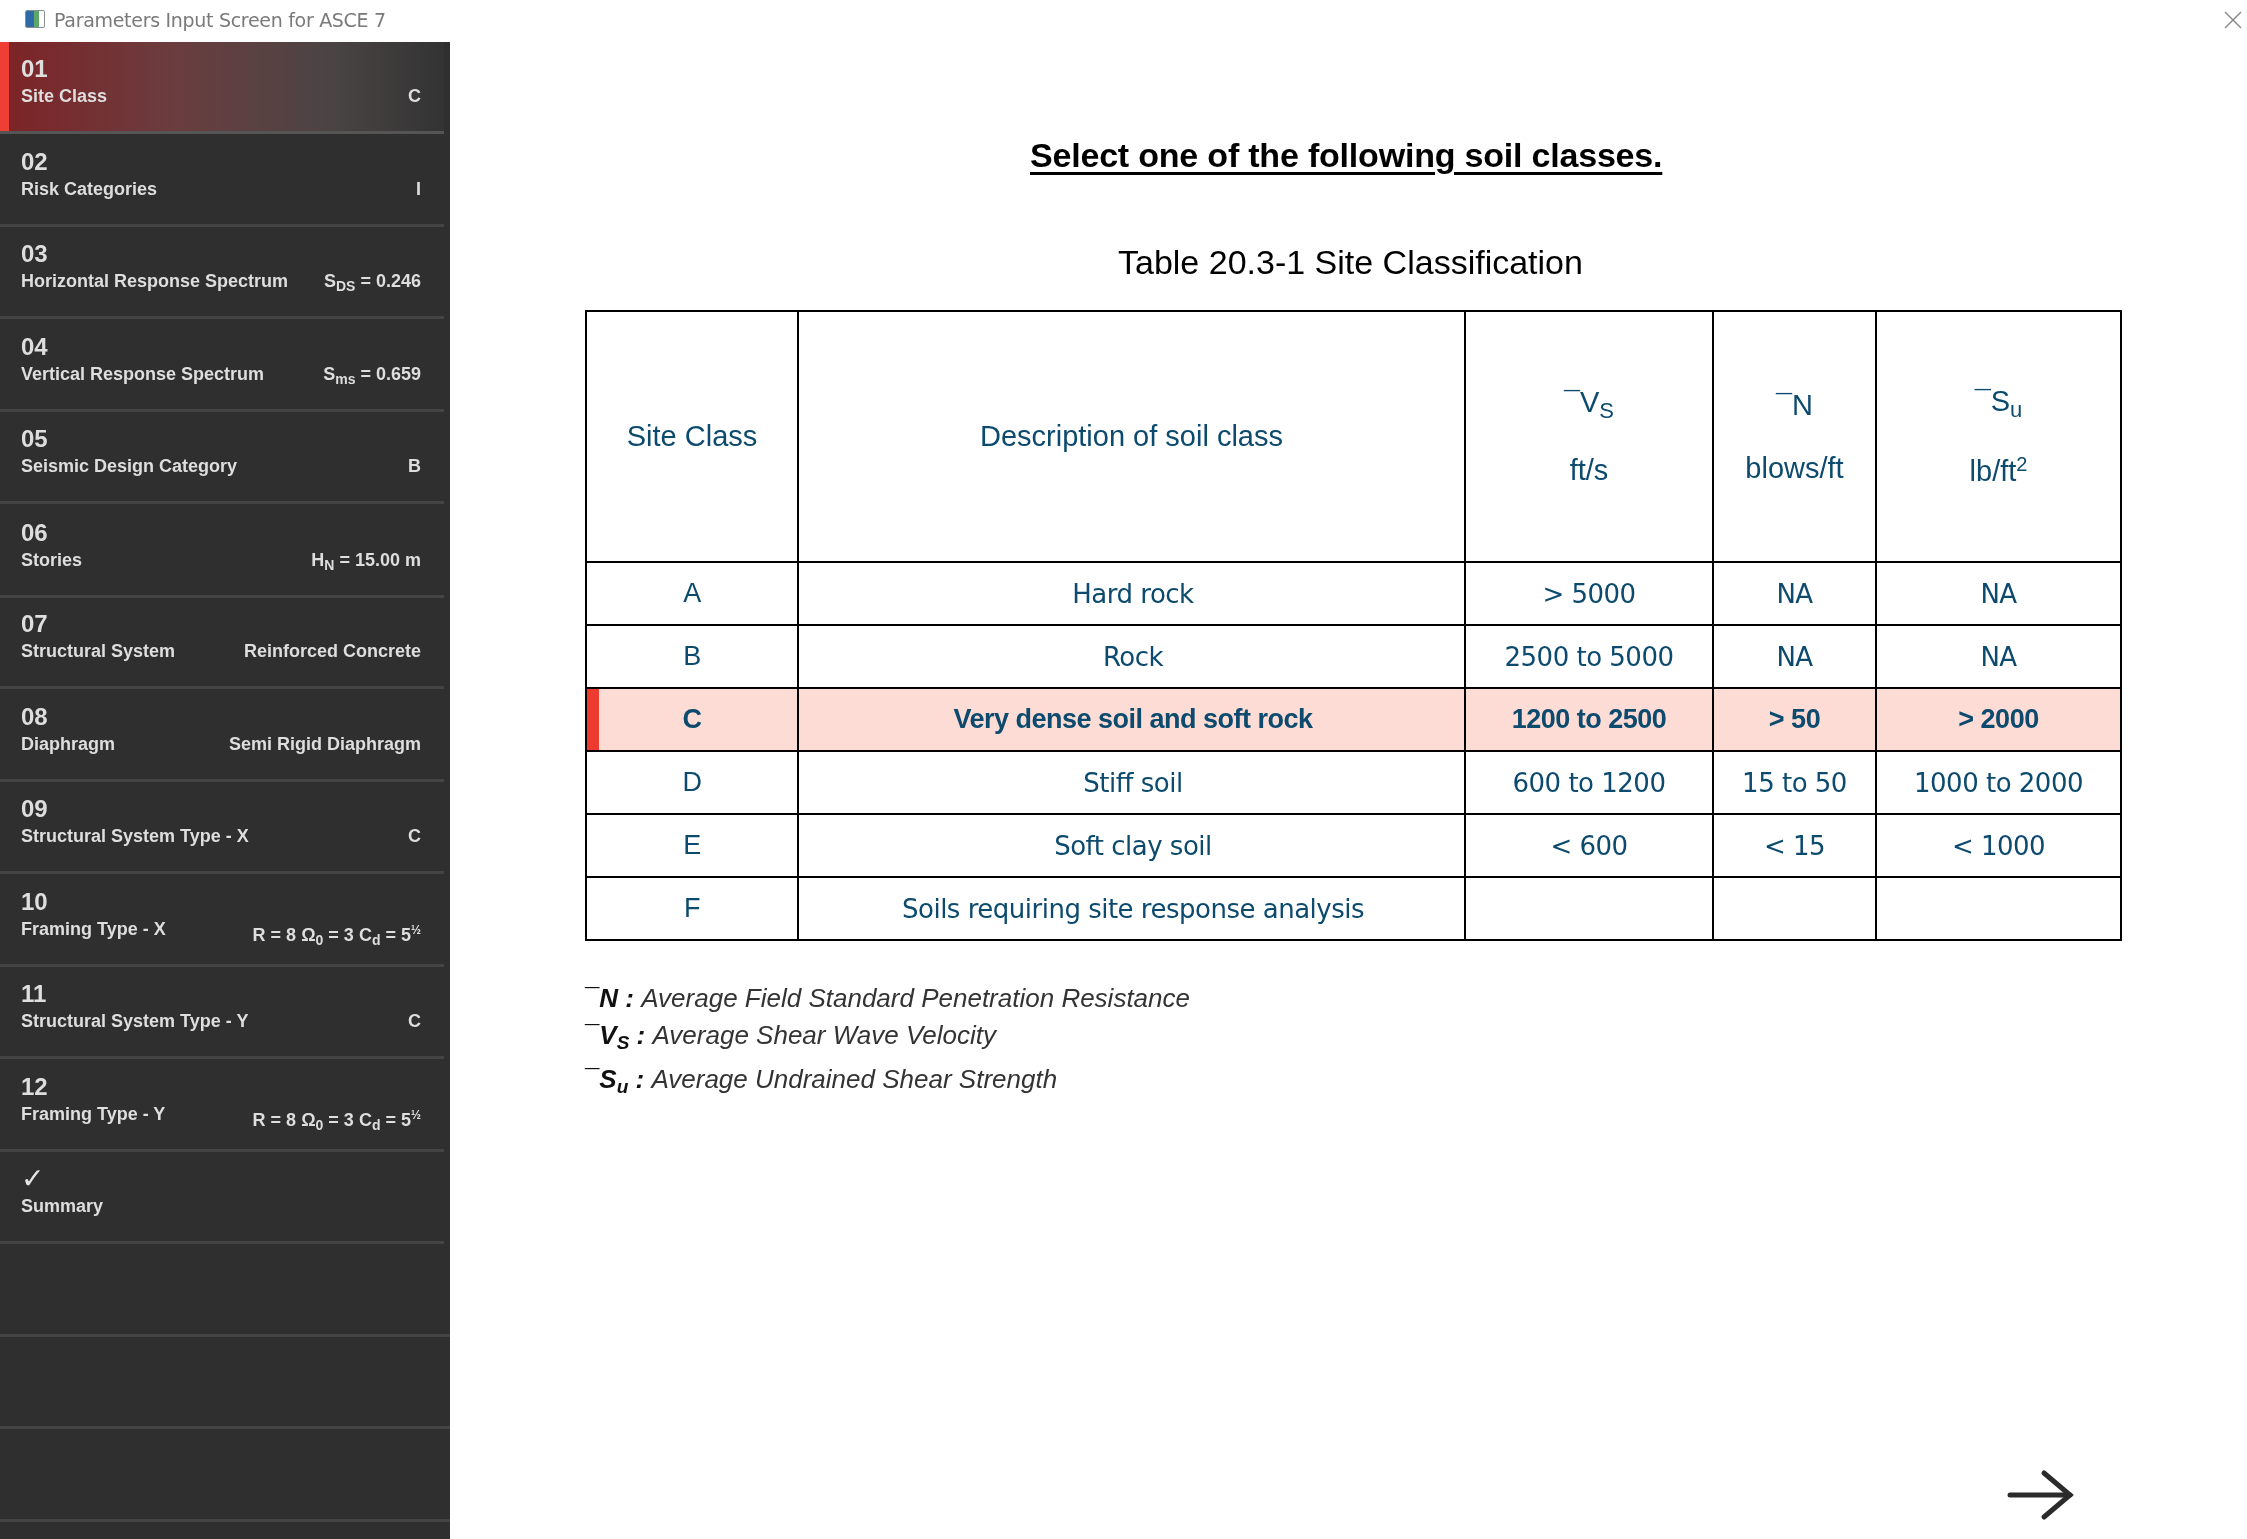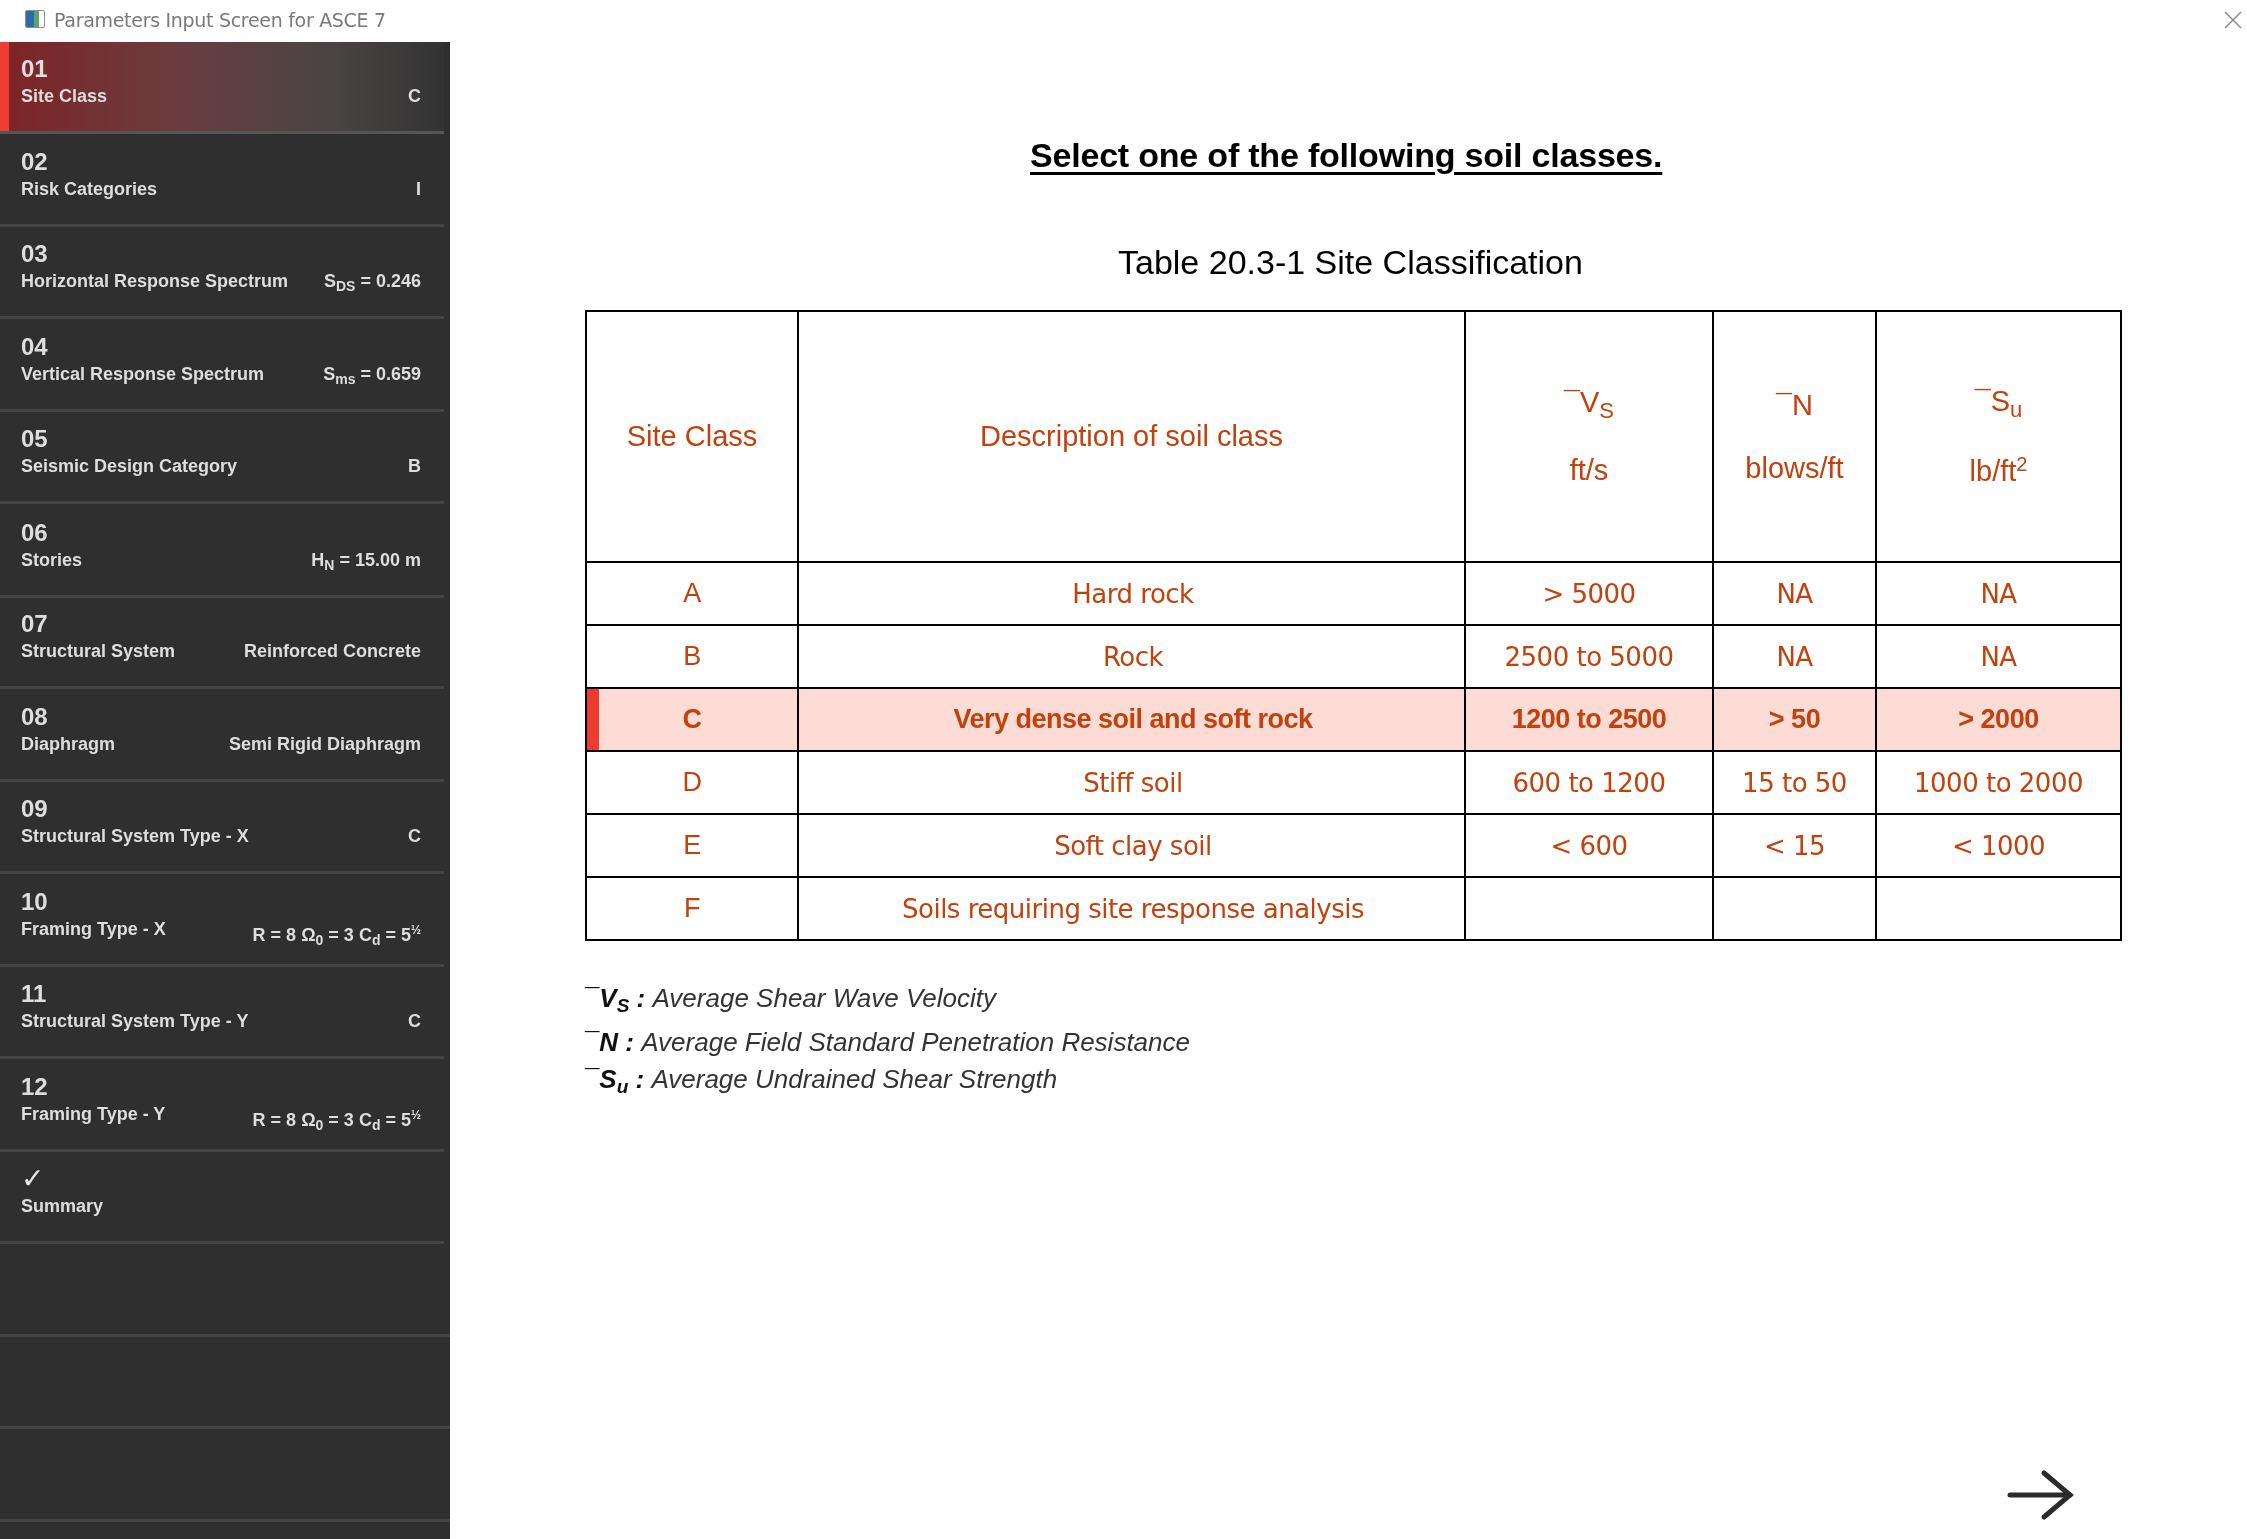--- a/index.html
+++ b/index.html
@@ -16,21 +16,21 @@
   .nav-item .label { position:absolute; left:21px; top:44px; font-size:18px; font-weight:bold; color:#dedede; }
   .nav-item .value { position:absolute; right:23px; top:44px; font-size:18px; font-weight:bold; color:#dedede; white-space:nowrap; }
   .nav-item .value sub { font-size:14px; vertical-align:-4px; }
   .nav-item .value sup { font-size:12px; vertical-align:7px; }
   .nav-item .check { position:absolute; left:21px; top:10px; font-size:28px; color:#e6e6e6; font-family:"DejaVu Sans", sans-serif; }
   .nav-empty { position:absolute; left:0; width:450px; height:92px; border-bottom:3px solid #444; box-sizing:border-box; }
 
   .heading { position:absolute; left:1030px; top:136px; font-size:34px; font-weight:bold; color:#000; text-decoration:underline; text-underline-offset:5px; letter-spacing:-0.2px; }
   .table-caption { position:absolute; left:1118px; top:243px; font-size:34px; color:#000; }
   table.site { position:absolute; left:585px; top:310px; border-collapse:collapse; table-layout:fixed; }
-  table.site td, table.site th { border:2px solid #000; padding:0; font-weight:normal; color:#c2410c; }
+  table.site td, table.site th { border:2px solid #000; padding:0; font-weight:normal; color:#0c4a6e; }
   table.site th { height:249px; font-size:29px; text-align:center; vertical-align:middle; }
   table.site th .sym { display:block; margin-bottom:30px; }
   table.site th .sym sub { font-size:22px; vertical-align:-6px; }
   table.site th .unit sup { font-size:20px; vertical-align:10px; }
   table.site td { height:61px; font-size:26px; text-align:center; vertical-align:middle; font-family:"DejaVu Sans", sans-serif; letter-spacing:-0.5px; }
   table.site td.desc { text-align:center; padding-left:3px; }
   table.site td.cls { font-family:"Liberation Sans", sans-serif; font-size:27px; }
   table.site tr.row { cursor:pointer; }
   table.site tr.selected td { background:#fddcd6; font-weight:bold; font-family:"Liberation Sans", sans-serif; font-size:27px; }
   table.site tr.selected td.first { position:relative; }
@@ -192,24 +192,24 @@
       <td class="desc">Soils requiring site response analysis</td>
       <td></td>
       <td></td>
       <td></td>
     </tr>
   </tbody>
 </table>
 
 <div class="legend">
   <div>
+    <span class="sym"><span>¯N</span><span> : </span></span><span>Average Field Standard Penetration Resistance</span>
+  </div>
+  <div>
     <span class="sym"><span>¯V</span><sub>S</sub><span> : </span></span><span>Average Shear Wave Velocity</span>
-  </div>
-  <div>
-    <span class="sym"><span>¯N</span><span> : </span></span><span>Average Field Standard Penetration Resistance</span>
   </div>
   <div>
     <span class="sym"><span>¯S</span><sub>u</sub><span> : </span></span><span>Average Undrained Shear Strength</span>
   </div>
 </div>
 
 <svg class="next-arrow" viewBox="0 0 80 60">
   <line x1="10" y1="30" x2="70" y2="30" stroke="#2b2b2b" stroke-width="5" stroke-linecap="round"></line>
   <polyline points="44,8 70,30 44,52" fill="none" stroke="#2b2b2b" stroke-width="5" stroke-linecap="round" stroke-linejoin="miter"></polyline>
 </svg>

